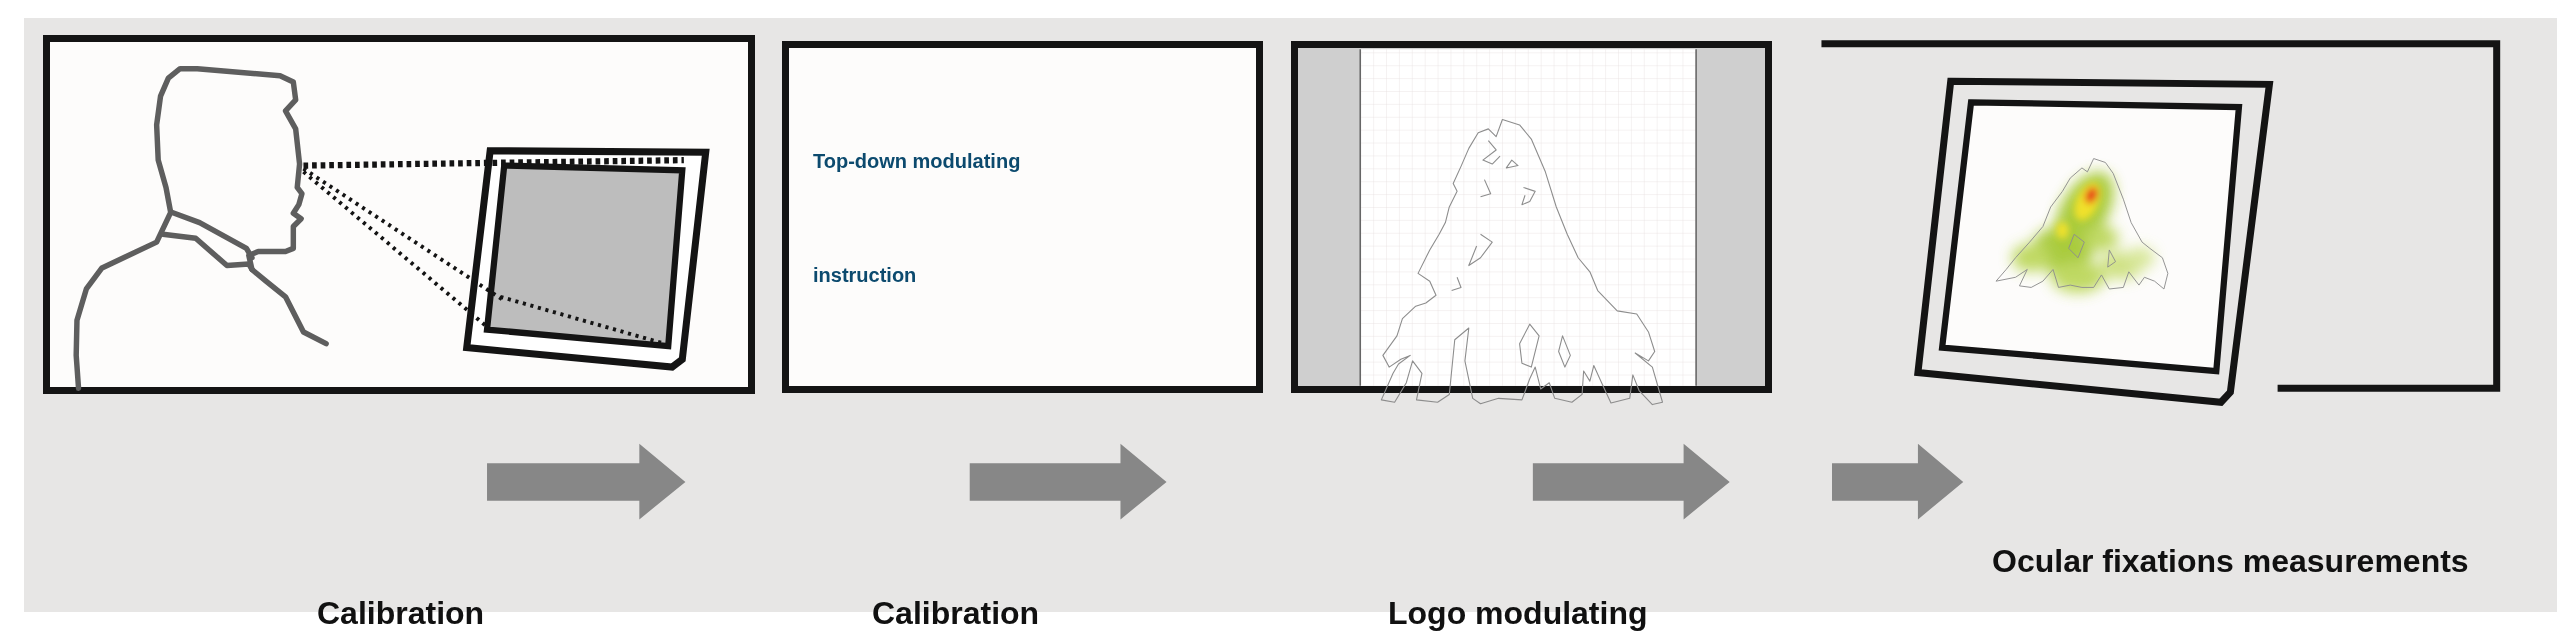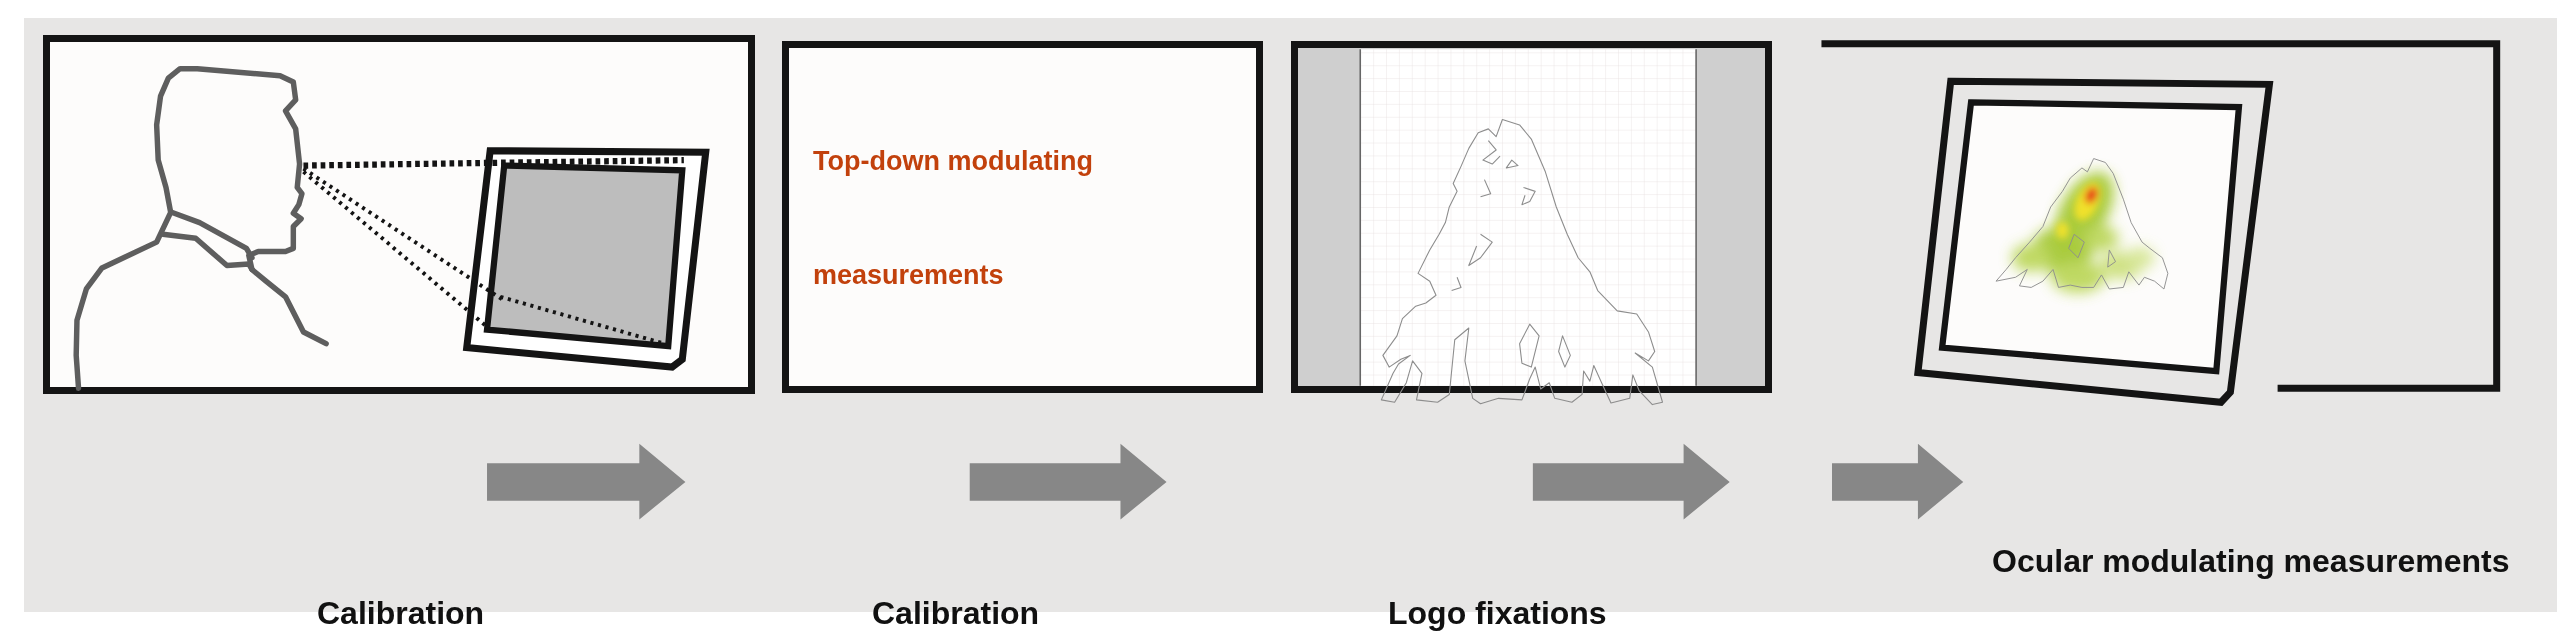--- a/index.html
+++ b/index.html
@@ -1,21 +1,21 @@
 <!DOCTYPE html>
 <html style="font-size:12.5px"><head>
 <meta charset="utf-8">
 <style>
   html, body { margin: 0; padding: 0; background: #ffffff; }
   body { width: 2576px; height: 635px; position: relative; overflow: hidden;
          font-family: "Liberation Sans", sans-serif; }
   .bg { position: absolute; left: 24px; top: 18px; width: 2533px; height: 594px; background: #e7e6e5; }
   .panel { position: absolute; background: #fdfcfb; border: 7.8px solid #141414; box-sizing: border-box; }
   .txt { position: absolute; font-weight: bold; color: #111111; font-size: 32px; line-height: 38px; white-space: pre; }
-  .inner-title { position: absolute; font-weight: bold; color: #c2410c; font-size: 27px; line-height: 38px; white-space: pre; }
+  .inner-title { position: absolute; font-weight: bold; color: #0c4a6e; font-size: 20px; line-height: 38px; white-space: pre; }
   svg { position: absolute; overflow: visible; }
 </style>
 </head>
 <body>
 
 <div class="bg"></div>
 
 <div class="panel" style="left:43px; top:35px; width:712px; height:359px;"></div>
 
 <svg style="left:0;top:0;" width="2576" height="635" viewBox="0 0 3297 813">
@@ -35,21 +35,21 @@
     <line x1="388" y1="212" x2="875" y2="205" stroke-width="8" stroke-dasharray="6,5"></line>
     <line x1="388" y1="216" x2="645" y2="385" stroke-width="5" stroke-dasharray="4,6"></line>
     <line x1="388" y1="220" x2="625" y2="420" stroke-width="5" stroke-dasharray="4,6"></line>
     <line x1="640" y1="380" x2="850" y2="440" stroke-width="5" stroke-dasharray="4,6"></line>
   </g>
 </svg>
 
 <div class="panel" style="left:782px; top:41px; width:481px; height:352px;"></div>
 <div class="inner-title" style="left:813px; top:66px;">
   <div>Top-down modulating</div>
-  <div>measurements</div>
+  <div>instruction</div>
 </div>
 
 <div class="panel" style="left:1291px; top:41px; width:481px; height:352px; background:#cfcfcf;"></div>
 <svg style="left:0;top:0;" width="2576" height="635" viewBox="0 0 3297 813">
   <defs>
     <pattern id="grid" width="16.5" height="16.5" patternUnits="userSpaceOnUse" x="1741" y="67">
       <path d="M16.5,0 L0,0 L0,16.5" fill="none" stroke="#e6dede" stroke-width="1"></path>
     </pattern>
   </defs>
   <rect x="1741" y="63" width="430" height="431" fill="#ffffff"></rect>
@@ -116,22 +116,22 @@
 <div class="txt" style="left:317px; top:518px;">
   <div>Calibration</div>
   
 </div>
 
 <div class="txt" style="left:872px; top:518px;">
   <div>Calibration</div>
 </div>
 
 <div class="txt" style="left:1388px; top:518px;">
-  <div>Logo fixations</div>
+  <div>Logo modulating</div>
   
 </div>
 
 <div class="txt" style="left:1992px; top:466px; line-height:38px;">
-  <div>Ocular modulating measurements</div>
+  <div>Ocular fixations measurements</div>
   
   
 </div>
 
 
 </body></html>

